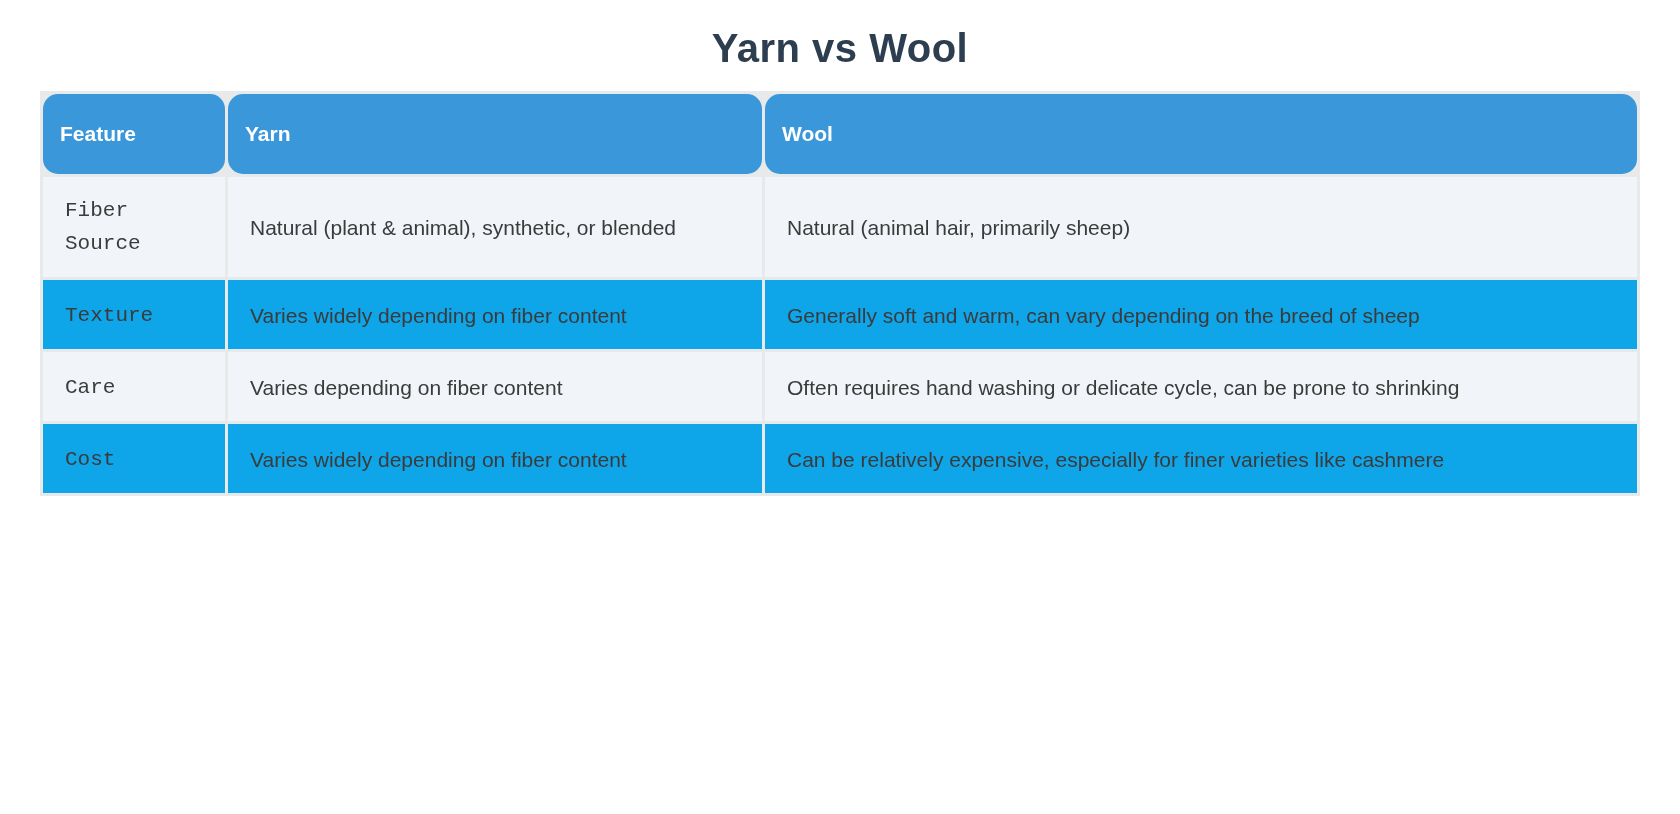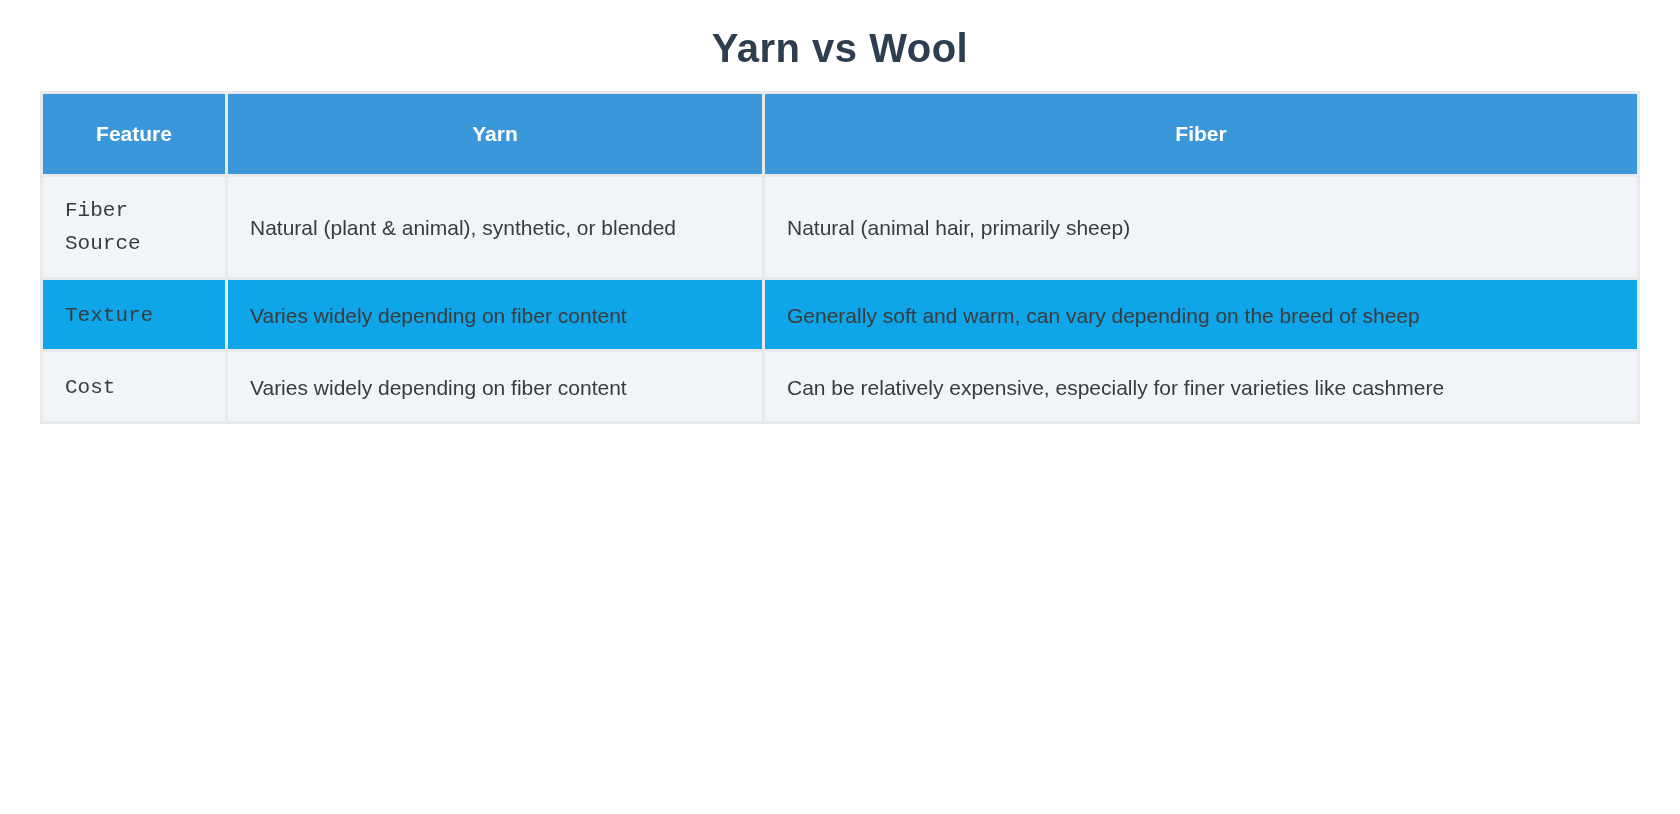--- a/index.html
+++ b/index.html
@@ -32,23 +32,24 @@
     background: #e7e9eb; 
   }
   col.c-feature { width: 182px; }
   col.c-yarn    { width: 534px; }
   col.c-wool    { width: auto;  }
   th {
     background: #3a97d9;
     color: #ffffff;
     font-size: 21px;
     font-weight: 700;
-    text-align: center;
+    text-align: left;
     padding: 25px 17px;
     line-height: 30px;
+    border-radius: 15px;
   }
   td {
     background: #0ea5e9;
     color: #3b3b3b;
     font-size: 21px;
     text-align: left;
     vertical-align: middle;
     padding: 17px 22px;
     line-height: 33px;
   }
@@ -69,38 +70,43 @@
   <table class="compare">
     <colgroup>
       <col class="c-feature">
       <col class="c-yarn">
       <col class="c-wool">
     </colgroup>
     <thead>
       <tr>
         <th>Feature</th>
         <th>Yarn</th>
-        <th>Fiber</th>
+        <th>Wool</th>
       </tr>
     </thead>
     <tbody id="table-body">
   <tr>
     <td class="cell-feature"><span class="txt">Fiber Source</span></td>
     <td class="cell-yarn"><span class="txt">Natural (plant &amp; animal), synthetic, or blended</span></td>
     <td class="cell-wool"><span class="txt">Natural (animal hair, primarily sheep)</span></td>
   </tr>
 
   <tr>
     <td class="cell-feature"><span class="txt">Texture</span></td>
     <td class="cell-yarn"><span class="txt">Varies widely depending on fiber content</span></td>
     <td class="cell-wool"><span class="txt">Generally soft and warm, can vary depending on the breed of sheep</span></td>
   </tr>
 
 
 
+  <tr>
+    <td class="cell-feature"><span class="txt">Care</span></td>
+    <td class="cell-yarn"><span class="txt">Varies depending on fiber content</span></td>
+    <td class="cell-wool"><span class="txt">Often requires hand washing or delicate cycle, can be prone to shrinking</span></td>
+  </tr>
 
   <tr>
     <td class="cell-feature"><span class="txt">Cost</span></td>
     <td class="cell-yarn"><span class="txt">Varies widely depending on fiber content</span></td>
     <td class="cell-wool"><span class="txt">Can be relatively expensive, especially for finer varieties like cashmere</span></td>
   </tr>
 </tbody>
   </table>
 
 </div>

